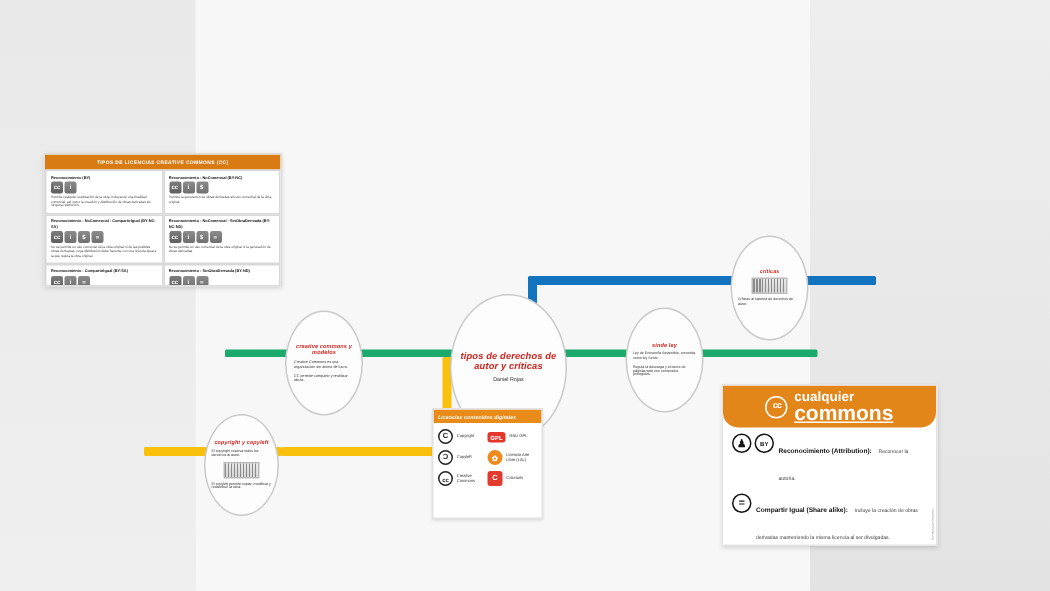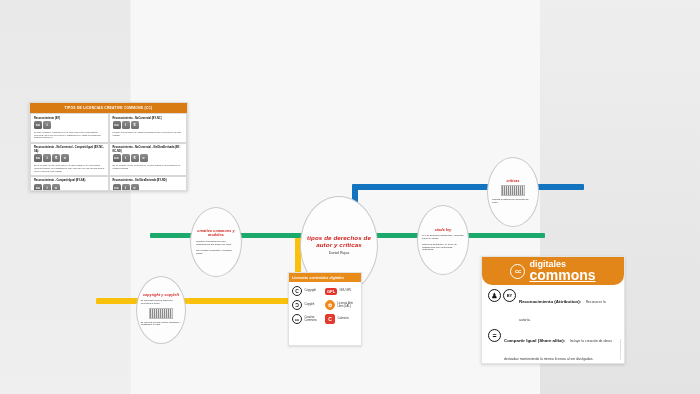--- a/index.html
+++ b/index.html
@@ -304,21 +304,21 @@
       <span class="gl red" style="width:10px;height:10px;flex:0 0 10px;">C</span>
       <span class="lbl">Coloriuris</span>
     </div>
   </div>
 </div>
 
 <div id="cc-panel">
   <div id="cc-head">
     <span class="cccircle">cc</span>
     <span class="wordmark">
-      <span class="w1">digitales</span>
+      <span class="w1">cualquier</span>
       <span class="w2">commons</span>
     </span>
   </div>
 
   <div class="ccrow">
     <span class="ccicons">
       <span class="ccico">♟</span>
       <span class="ccico" style="font-size:4px;">BY</span>
     </span>
     <span class="cctext">

